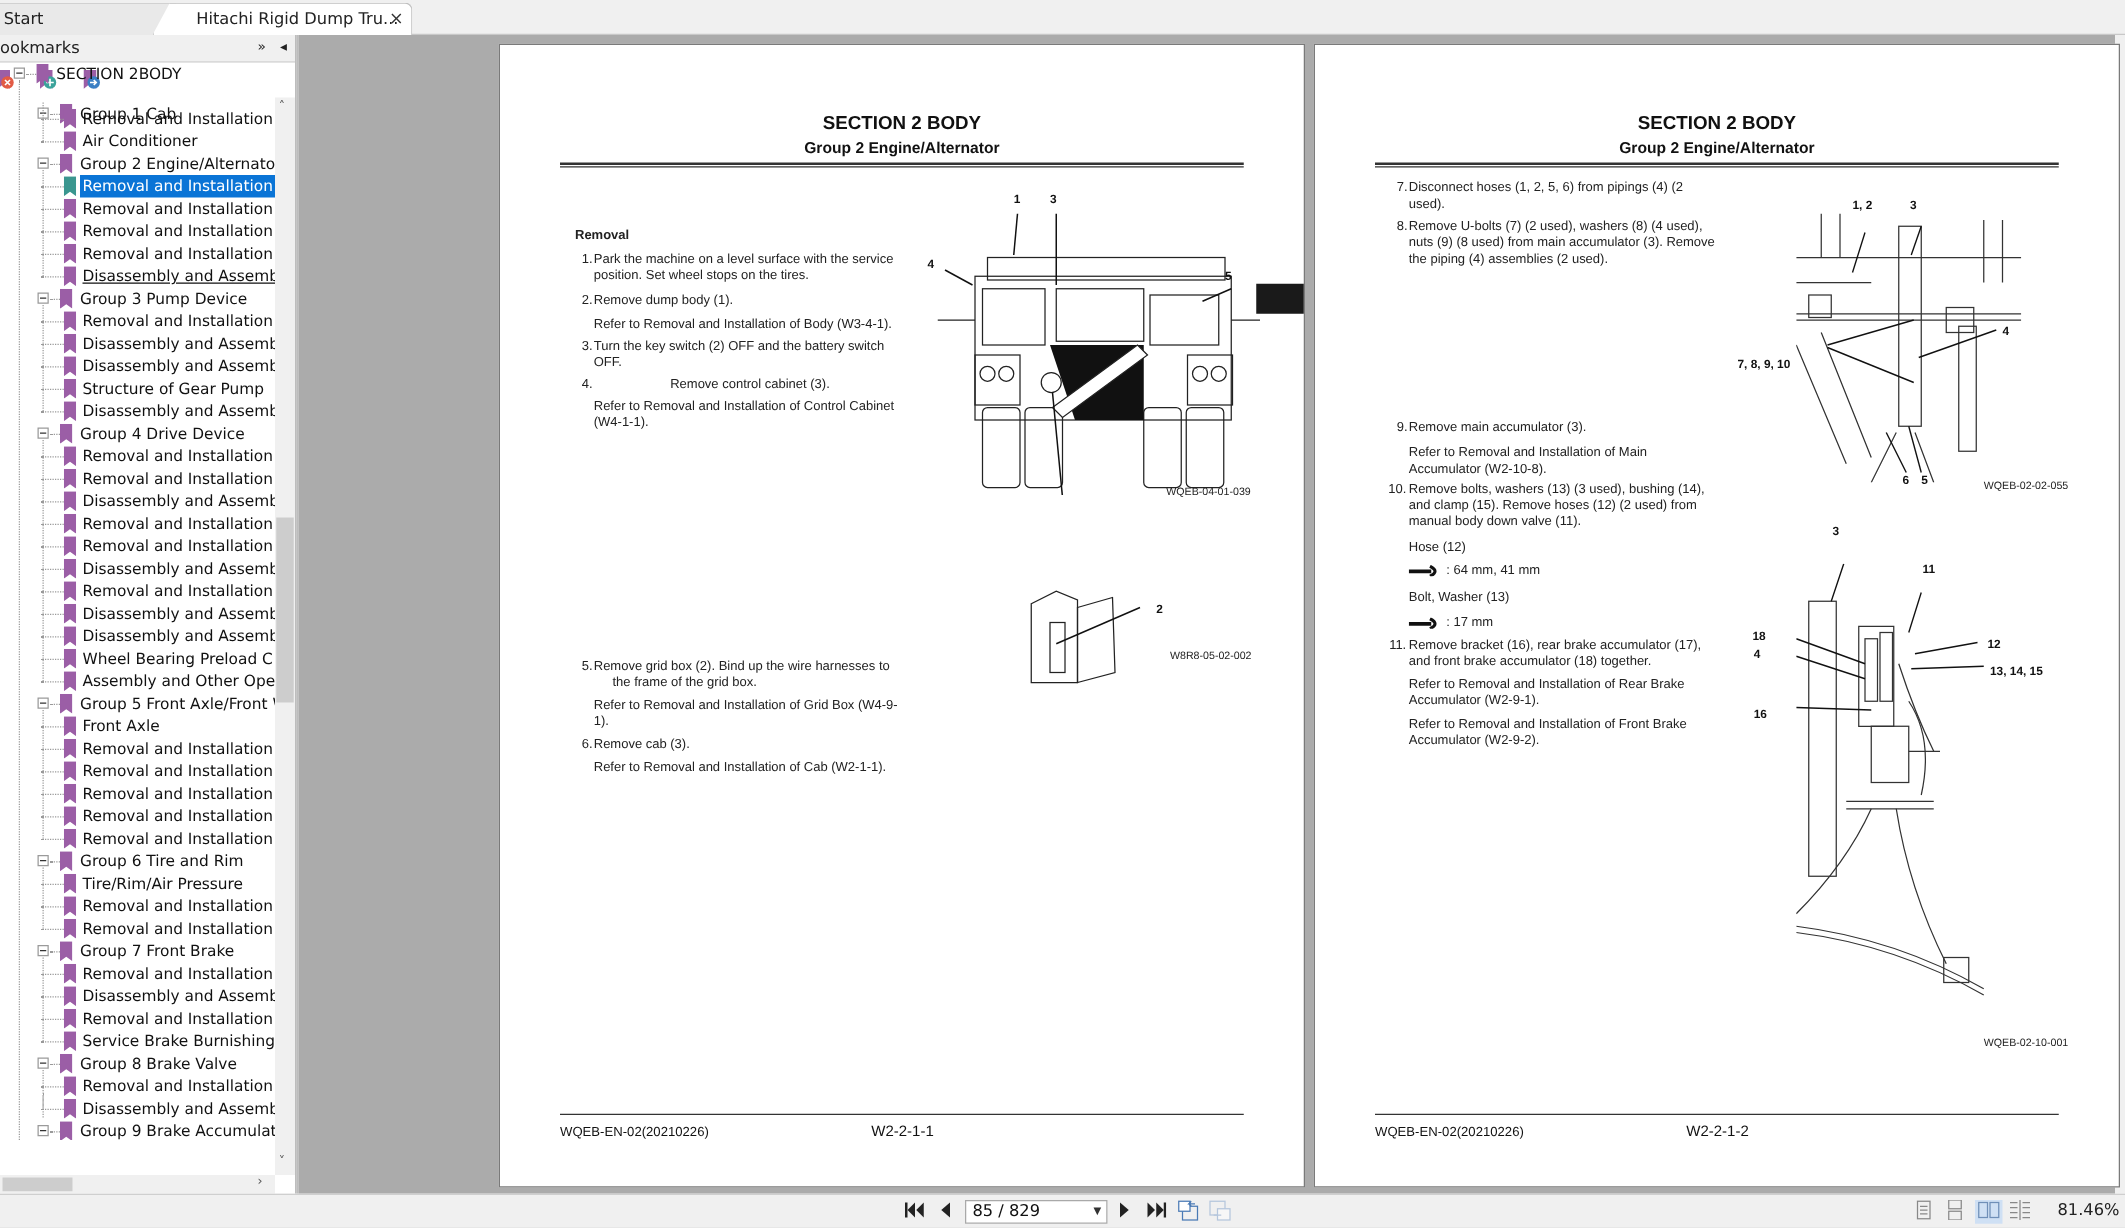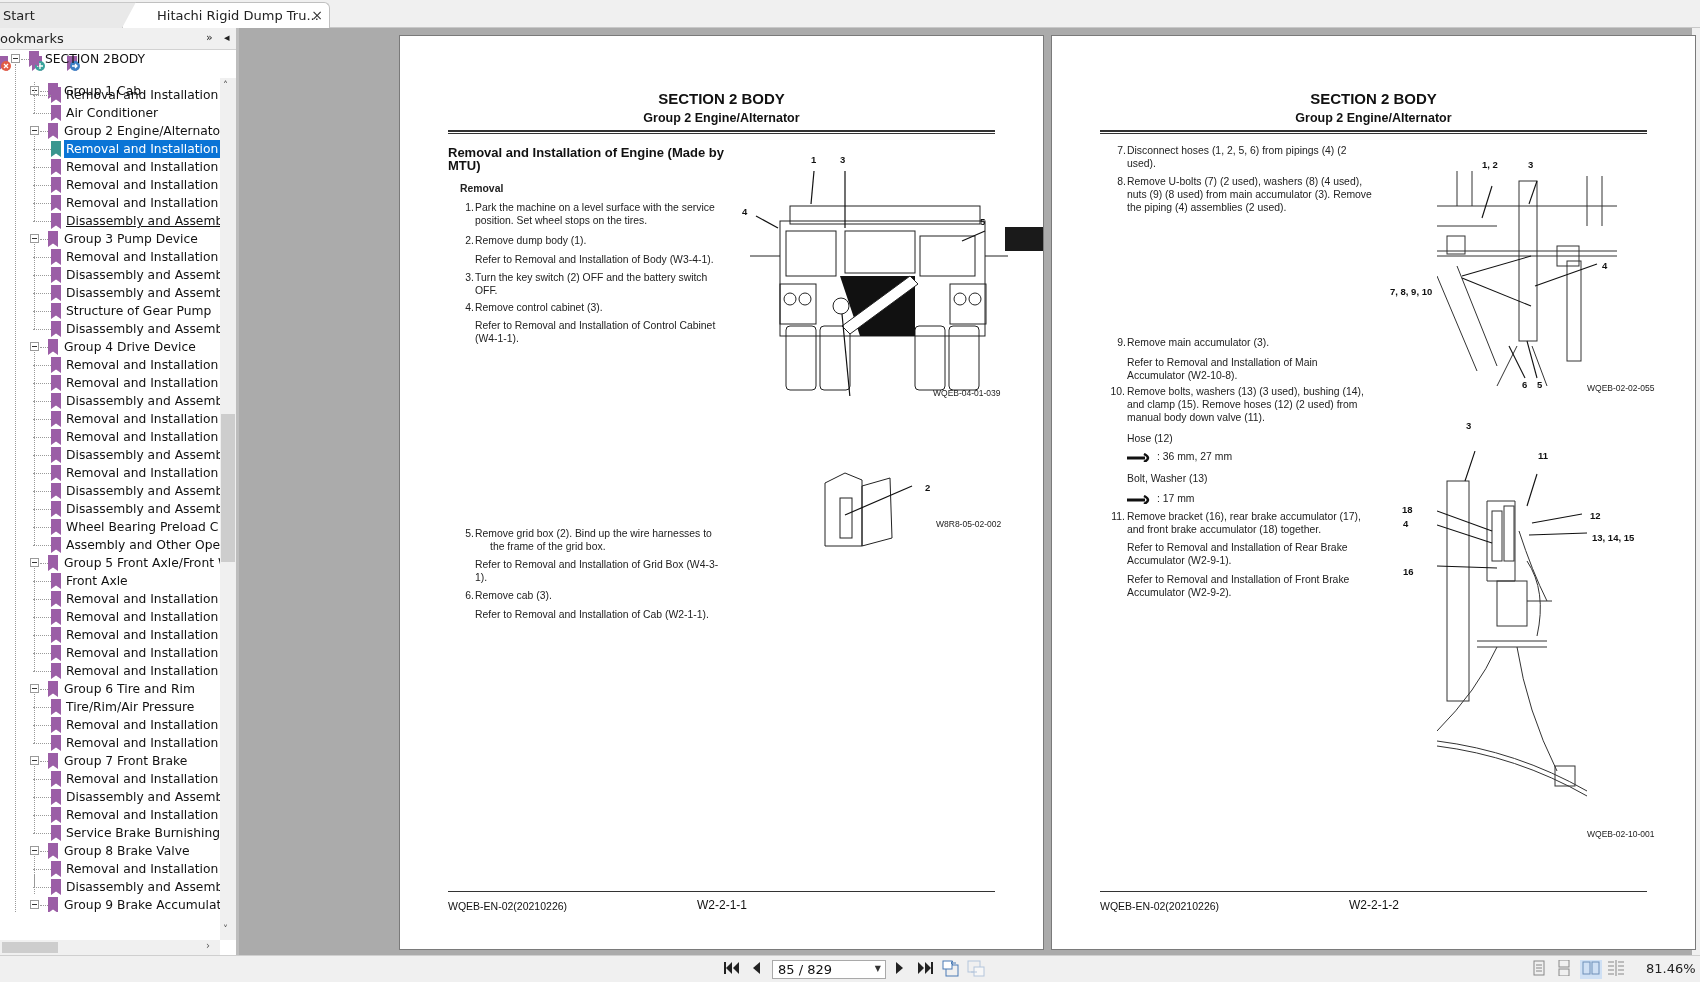--- a/index.html
+++ b/index.html
@@ -367,24 +367,20 @@
   <span class="right">›</span>
 </div>
 <div id="splitter"></div>
 
 <div id="viewer">
 
   <div class="page" id="page-left">
     <div class="ph-title ph1">SECTION 2 BODY</div>
     <div class="ph-title ph2">Group 2 Engine/Alternator</div>
     <div class="rule2"></div>
-    <div class="ptxt heading" style="left:48px;top:110px">
-      <div>Removal and Installation of Engine (Made by</div>
-        <div>MTU)</div>
-    </div>
     <div class="ptxt" style="left:60px;top:146px;font-weight:bold">Removal</div>
     <div id="left-steps">
         <div class="ptxt" style="left: 75px; top: 165px; width: 250px;">
           <span class="num">1.</span>
           <span style="display: block;">Park the machine on a level surface with the service</span>
           <span style="display: block;">position. Set wheel stops on the tires.</span>
         </div>
         <div class="ptxt" style="left: 75px; top: 198px; width: 250px;">
           <span class="num">2.</span>
           <span style="display: block;">Remove dump body (1).</span>
@@ -392,33 +388,33 @@
         <div class="ptxt" style="left: 75px; top: 217px; width: 250px;">
           <span style="display: block;">Refer to Removal and Installation of Body (W3-4-1).</span>
         </div>
         <div class="ptxt" style="left: 75px; top: 235px; width: 250px;">
           <span class="num">3.</span>
           <span style="display: block;">Turn the key switch (2) OFF and the battery switch</span>
           <span style="display: block;">OFF.</span>
         </div>
         <div class="ptxt" style="left: 75px; top: 265px; width: 250px;">
           <span class="num">4.</span>
-          <span style="display: block;">Remove control cabinet (3).</span>
+          <span style="display: block; text-align: center;">Remove control cabinet (3).</span>
         </div>
         <div class="ptxt" style="left: 75px; top: 283px; width: 250px;">
           <span style="display: block;">Refer to Removal and Installation of Control Cabinet</span>
           <span style="display: block;">(W4-1-1).</span>
         </div>
         <div class="ptxt" style="left: 75px; top: 491px; width: 250px;">
           <span class="num">5.</span>
           <span style="display: block;">Remove grid box (2). Bind up the wire harnesses to</span>
           <span style="display: block; padding-left: 15px;">the frame of the grid box.</span>
         </div>
         <div class="ptxt" style="left: 75px; top: 522px; width: 250px;">
-          <span style="display: block;">Refer to Removal and Installation of Grid Box (W4-3-</span>
+          <span style="display: block;">Refer to Removal and Installation of Grid Box (W4-9-</span>
           <span style="display: block;">1).</span>
         </div>
         <div class="ptxt" style="left: 75px; top: 553px; width: 250px;">
           <span class="num">6.</span>
           <span style="display: block;">Remove cab (3).</span>
         </div>
         <div class="ptxt" style="left: 75px; top: 572px; width: 250px;">
           <span style="display: block;">Refer to Removal and Installation of Cab (W2-1-1).</span>
         </div>
       </div>
@@ -509,21 +505,21 @@
           <span style="display: block;">Remove bolts, washers (13) (3 used), bushing (14),</span>
           <span style="display: block;">and clamp (15). Remove hoses (12) (2 used) from</span>
           <span style="display: block;">manual body down valve (11).</span>
         </div>
         <div class="ptxt" style="left: 75px; top: 396px; width: 250px;">
           <span style="display: block;">Hose (12)</span>
         </div>
         <div class="ptxt" style="left: 75px; top: 414px; width: 250px;"><span><svg width="26" height="9" style="vertical-align:middle;margin-right:4px">
               <path d="M0 5h18" stroke="#111" stroke-width="3"></path>
               <path d="M17 1 q8 4 0 8" stroke="#111" stroke-width="2.5" fill="none"></path>
-            </svg></span><span style="display: inline;">: 36 mm, 27 mm</span></div>
+            </svg></span><span style="display: inline;">: 64 mm, 41 mm</span></div>
         <div class="ptxt" style="left: 75px; top: 436px; width: 250px;">
           <span style="display: block;">Bolt, Washer (13)</span>
         </div>
         <div class="ptxt" style="left: 75px; top: 456px; width: 250px;"><span><svg width="26" height="9" style="vertical-align:middle;margin-right:4px">
               <path d="M0 5h18" stroke="#111" stroke-width="3"></path>
               <path d="M17 1 q8 4 0 8" stroke="#111" stroke-width="2.5" fill="none"></path>
             </svg></span><span style="display: inline;">: 17 mm</span></div>
         <div class="ptxt" style="left: 75px; top: 474px; width: 250px;">
           <span class="numw">11.</span>
           <span style="display: block;">Remove bracket (16), rear brake accumulator (17),</span>

